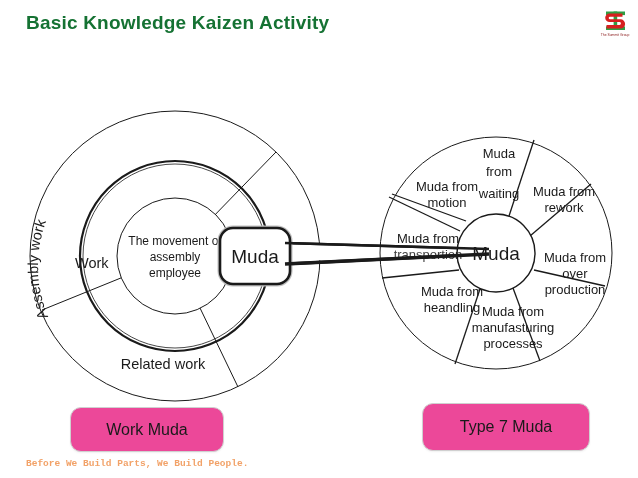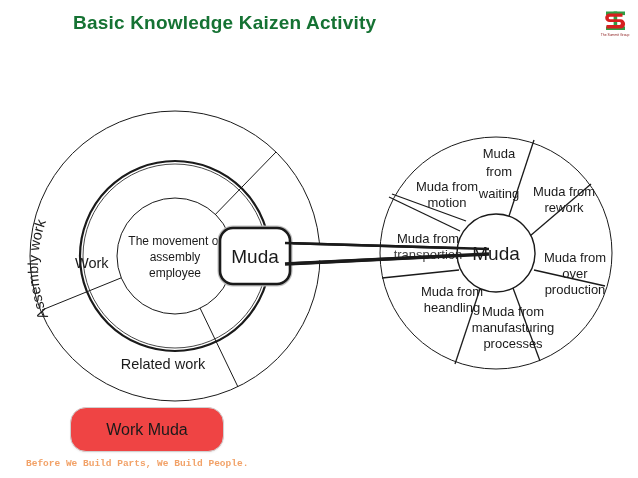--- a/index.html
+++ b/index.html
@@ -11,21 +11,20 @@
     overflow:hidden;
   }
   .slide{position:absolute;inset:0;}
 
   
   #title{
     position:absolute;left:26px;top:12px;
     font-size:19px;font-weight:bold;
     color:#157233;letter-spacing:.2px;
     white-space:nowrap;
-    margin-left:47px;
   }
   #subtitle{
     position:absolute;left:26px;top:41px;
     font-size:15px;font-weight:bold;
     color:#157233;white-space:nowrap;
   }
   #subtitle .paren{font-size:11px;font-weight:bold;}
   #subtitle .word{font-size:14px;font-weight:bold;}
 
   
@@ -46,22 +45,22 @@
   .txt{font-family:"Liberation Sans",sans-serif;fill:#1a1a1a;}
   .t15{font-size:14.5px;}
   .t13{font-size:13px;}
   .t12{font-size:12px;}
   .t19{font-size:19px;}
 
   
   .labelbox{
     position:absolute;
     border:1px solid #d0d0d0;
-    border-radius:16px;
-    background:#ef4444;
+    border-radius:11px;
+    background:#ec4899;
     box-sizing:border-box;
     display:flex;align-items:center;justify-content:center;
     font-size:16px;color:#1a1a1a;
     box-shadow:0 1px 2px rgba(0,0,0,.06);
   }
   #work-muda-box{left:70px;top:407px;width:154px;height:45px;}
   #type7-box{left:422px;top:403px;width:168px;height:48px;}
 
   
   #footer-tagline{
@@ -195,17 +194,18 @@
     </g>
 
     <g>
       <line x1="285" y1="243" x2="489" y2="249" stroke="#1a1a1a" stroke-width="2.6"></line>
       <line x1="285" y1="264" x2="489" y2="254" stroke="#1a1a1a" stroke-width="3.4"></line>
     </g>
 
   </svg>
 
   <div class="labelbox" id="work-muda-box">Work Muda</div>
+  <div class="labelbox" id="type7-box">Type 7 Muda</div>
 
   <div id="footer-tagline">Before We Build Parts, We Build People.</div>
   <div id="page-number">20</div>
 
 </div>
 
 </body></html>

